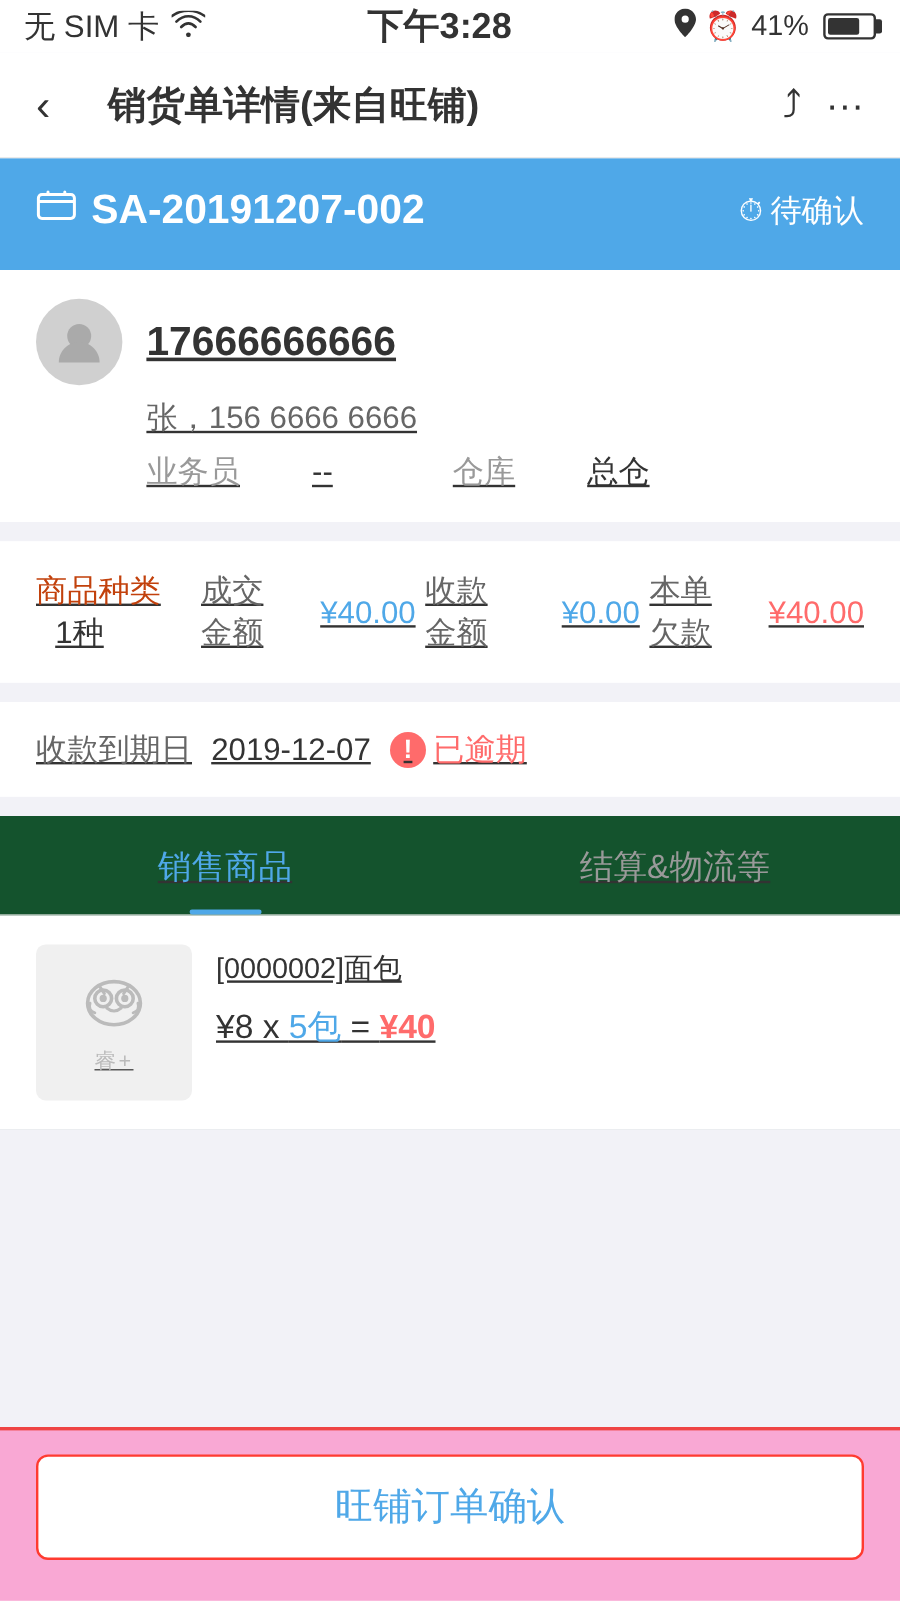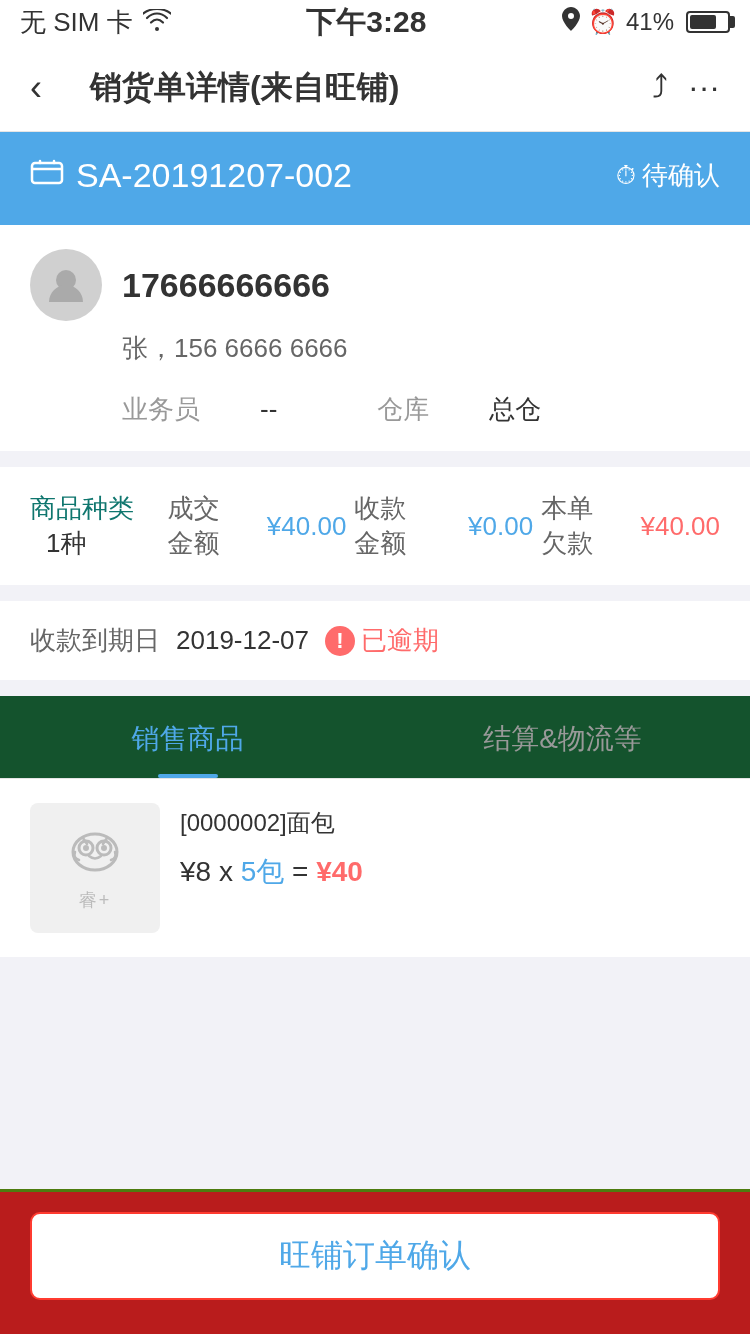--- a/index.html
+++ b/index.html
@@ -96,21 +96,21 @@
       margin-bottom: 0;
     }
     .order-header-row1 {
       display: flex;
       align-items: center;
       justify-content: space-between;
       margin-bottom: 10px;
     }
     .order-id {
       font-size: 34px;
-      font-weight: 400;
+      font-weight: 700;
       color: #fff;
       display: flex;
       align-items: center;
       gap: 12px;
     }
     .order-status {
       font-size: 26px;
       color: #fff;
       display: flex;
       align-items: center;
@@ -119,20 +119,21 @@
     .order-date {
       font-size: 26px;
       color: #fff;
       opacity: 0.95;
     }
 
     
     .card {
       background: #fff;
       margin-bottom: 16px;
+      text-decoration: underline;
     }
 
     
     .customer-section {
       background: #fff;
       padding: 24px 30px;
       margin-bottom: 16px;
     }
     .customer-row1 {
       display: flex;
@@ -154,21 +155,21 @@
     }
     .customer-phone {
       font-size: 34px;
       font-weight: 600;
       color: #333;
     }
     .customer-name {
       font-size: 26px;
       color: #666;
       margin-left: 92px;
-      margin-bottom: 26px;
+      margin-bottom: 10px;
     }
     .customer-meta {
       display: flex;
       align-items: center;
       margin-left: 92px;
       gap: 60px;
     }
     .meta-label {
       font-size: 26px;
       color: #999;
@@ -182,21 +183,21 @@
     .amounts-section {
       background: #fff;
       padding: 24px 30px;
       margin-bottom: 16px;
       display: flex;
       justify-content: space-between;
       align-items: flex-start;
     }
     .product-types {
       font-size: 26px;
-      color: #0f766e;
+      color: #c2410c;
     }
     .product-types-val {
       font-size: 26px;
       color: #333;
     }
     .amounts-right {
       display: flex;
       align-items: flex-end;
       gap: 8px;
     }
@@ -352,23 +353,23 @@
       min-height: 280px;
       flex: 1;
     }
 
     
     .bottom-button-wrap {
       position: fixed;
       bottom: 0;
       left: 0;
       width: 750px;
-      background: #b91c1c;
+      background: #f9a8d4;
       padding: 20px 30px 34px;
-      border-top: 3px solid #4d7c0f;
+      border-top: 3px solid #ef4444;
     }
     .confirm-button {
       width: 100%;
       height: 88px;
       border: 2px solid #ff3b30;
       border-radius: 10px;
       background: #fff;
       color: #4fa8e8;
       font-size: 32px;
       font-weight: 500;

